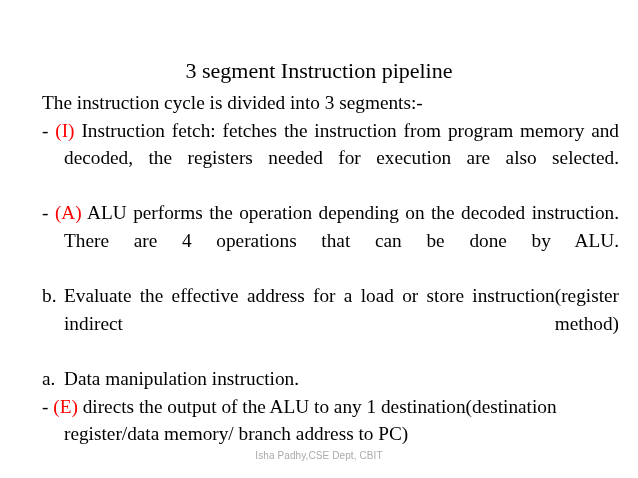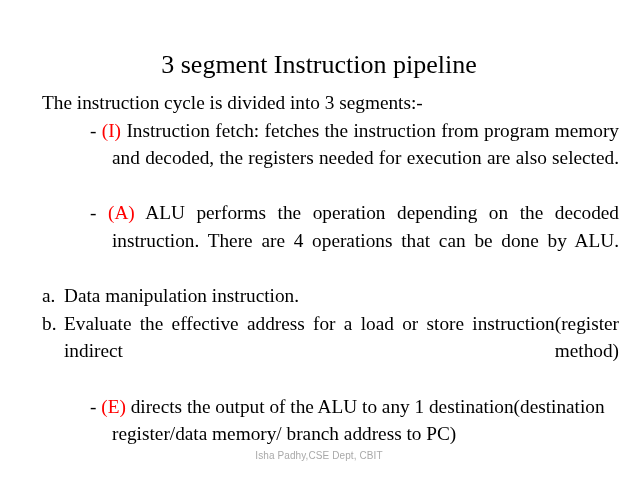--- a/index.html
+++ b/index.html
@@ -14,24 +14,24 @@
     background: #ffffff;
     overflow: hidden;
     font-family: "Liberation Serif", "DejaVu Serif", serif;
     color: #000000;
   }
 
   
   #slide-title {
     position: absolute;
     left: 0;
-    top: 28px;
+    top: 36px;
     width: 638px;
     text-align: center;
-    font-size: 26px;
+    font-size: 22px;
     line-height: 40px;
     font-weight: normal;
     color: #000000;
     letter-spacing: 0px;
     white-space: nowrap;
   }
 
   
   #body-block {
     position: absolute;
@@ -55,21 +55,20 @@
   }
   .para.nojust {
     text-align: left;
   }
   .para.nojust:after { display: none; }
 
   
   .dash-para {
     padding-left: 22px;
     text-indent: -22px;
-    margin-left: 48px;
   }
 
   
   .list-item {
     padding-left: 22px;
     text-indent: -22px;
   }
   .marker {
     display: inline-block;
     width: 22px;
@@ -102,23 +101,23 @@
   <h1 id="slide-title">3 segment Instruction pipeline</h1>
 
   <div id="body-block">
 
     <p class="para nojust">The instruction cycle is divided into 3 segments:-</p>
 
     <p class="para dash-para"><span>-</span> <span class="red">(I)</span> <span>Instruction fetch: fetches the instruction from program memory and decoded, the registers needed for execution are also selected.</span></p>
 
     <p class="para dash-para"><span>-</span> <span class="red">(A)</span> <span>ALU performs the operation depending on the decoded instruction. There are 4 operations that can be done by ALU.</span></p>
 
+    <p class="para list-item"><span class="marker">b.</span><span>Evaluate the effective address for a load or store instruction(register indirect method)</span></p>
+
     <p class="para list-item nojust"><span class="marker">a.</span><span>Data manipulation instruction.</span></p>
-
-    <p class="para list-item"><span class="marker">b.</span><span>Evaluate the effective address for a load or store instruction(register indirect method)</span></p>
 
 
     <p class="para dash-para nojust"><span>-</span> <span class="red">(E)</span> <span>directs the output of the ALU to any 1 destination(destination register/data memory/ branch address to PC)</span></p>
 
   </div>
 
   <div id="footer">Isha Padhy,CSE Dept, CBIT</div>
 
 </div>
 

